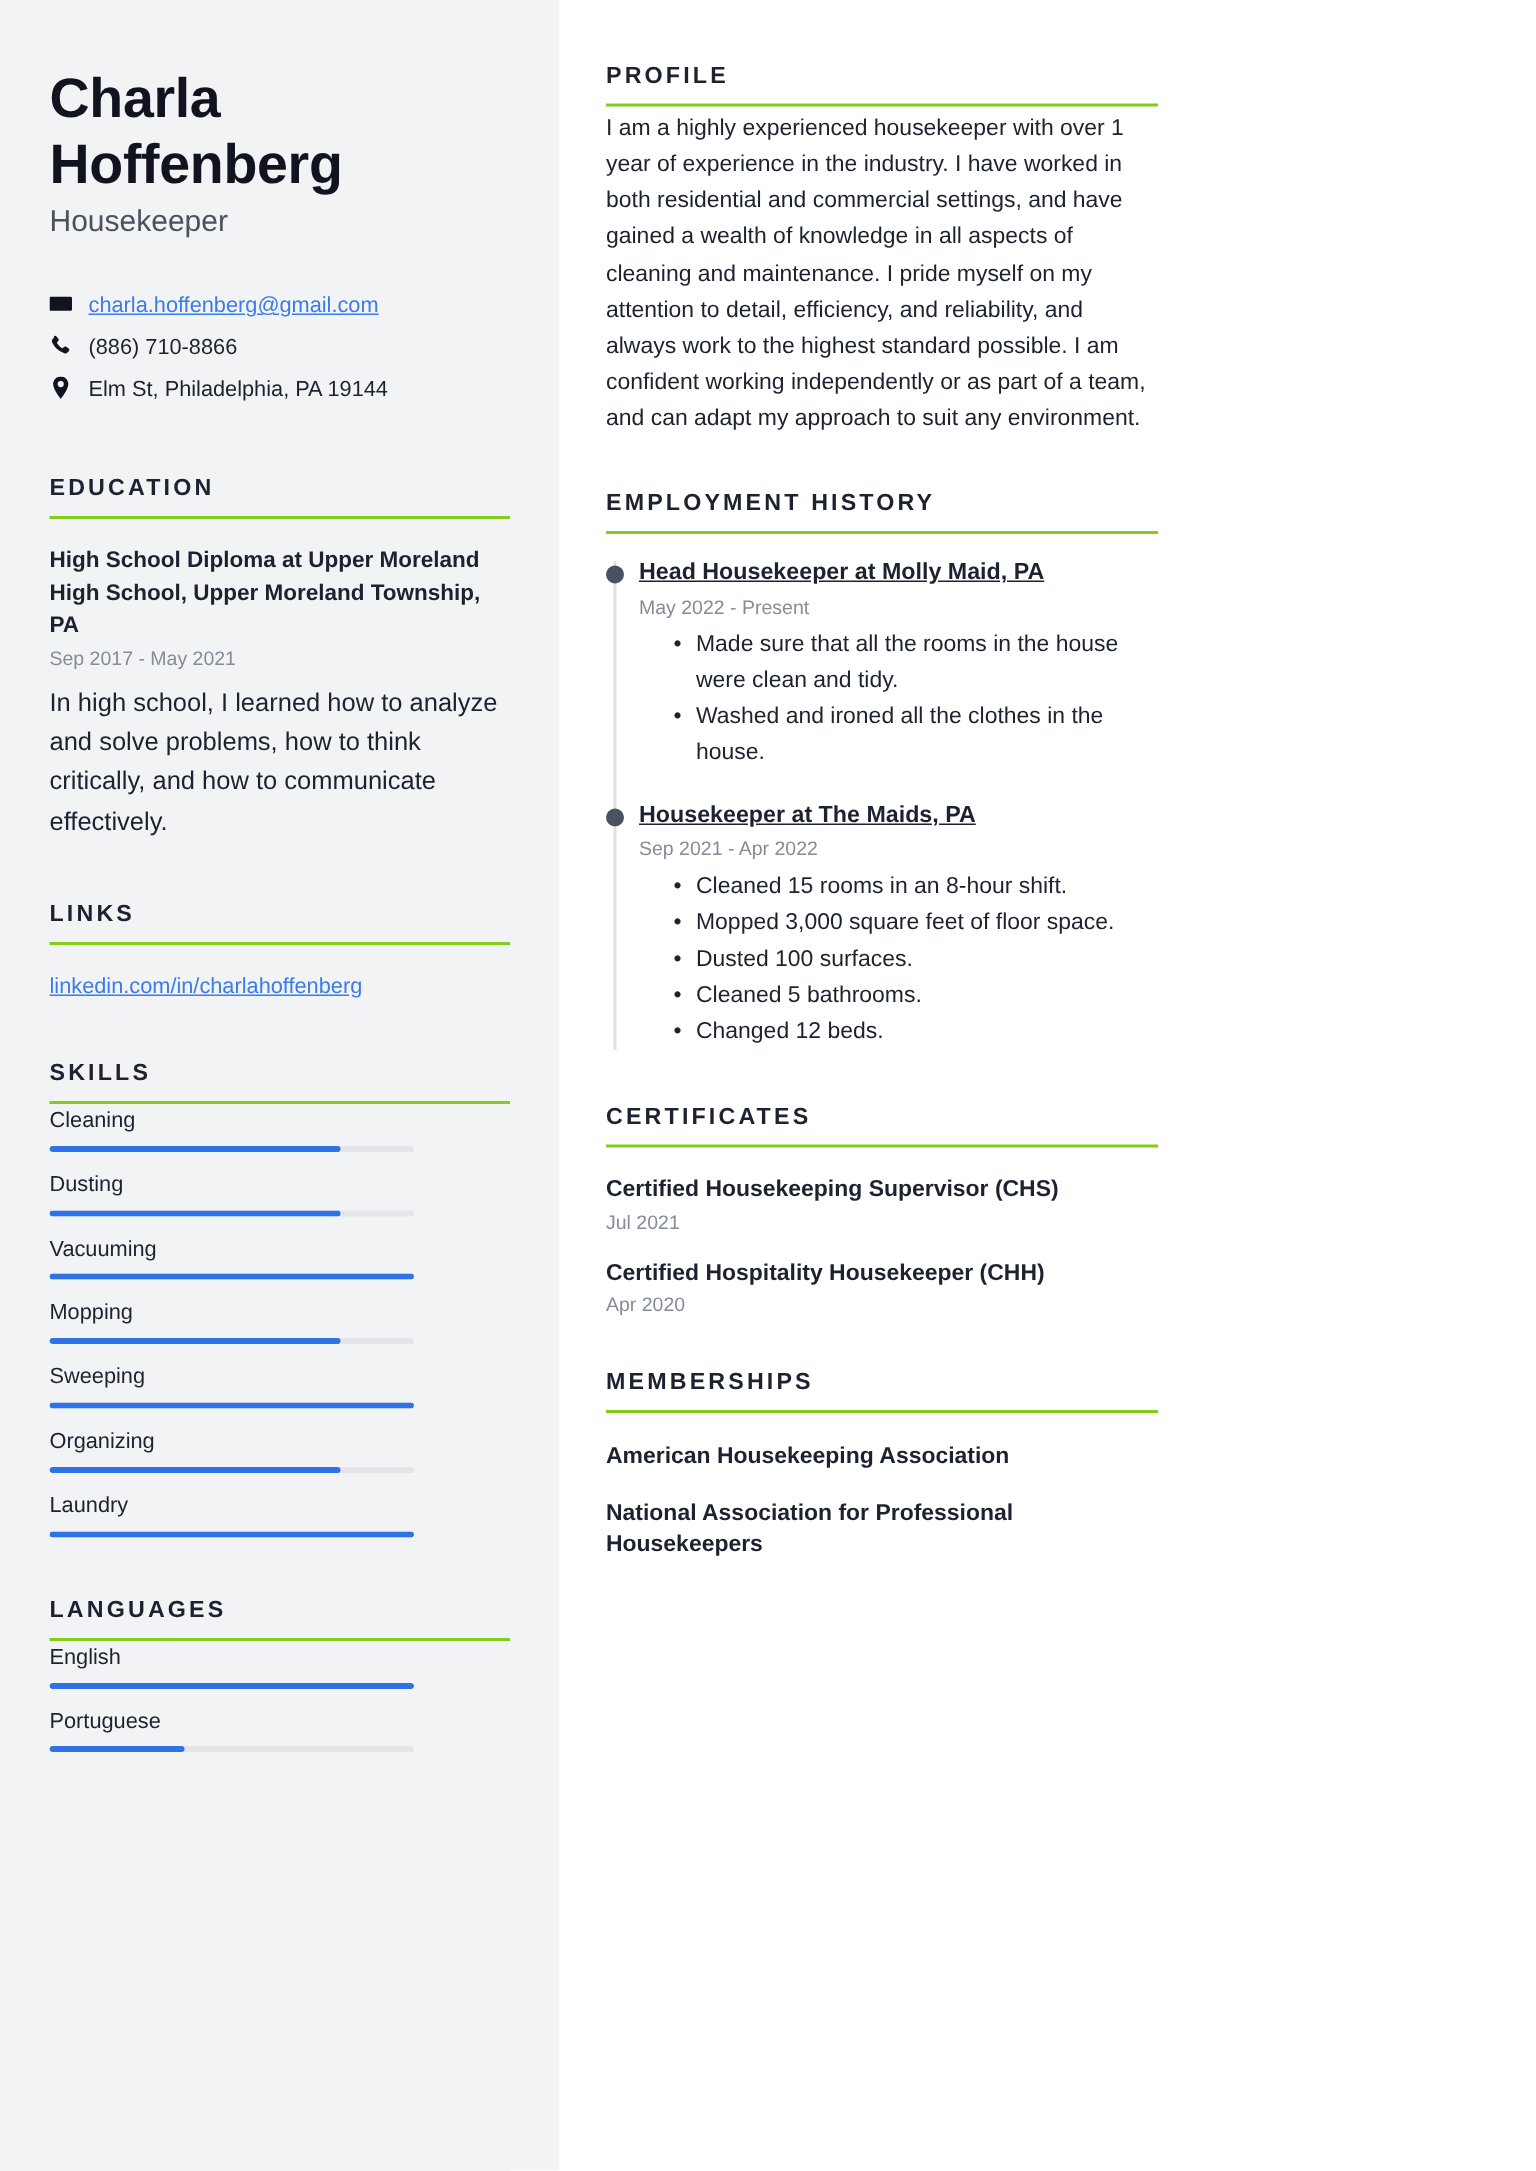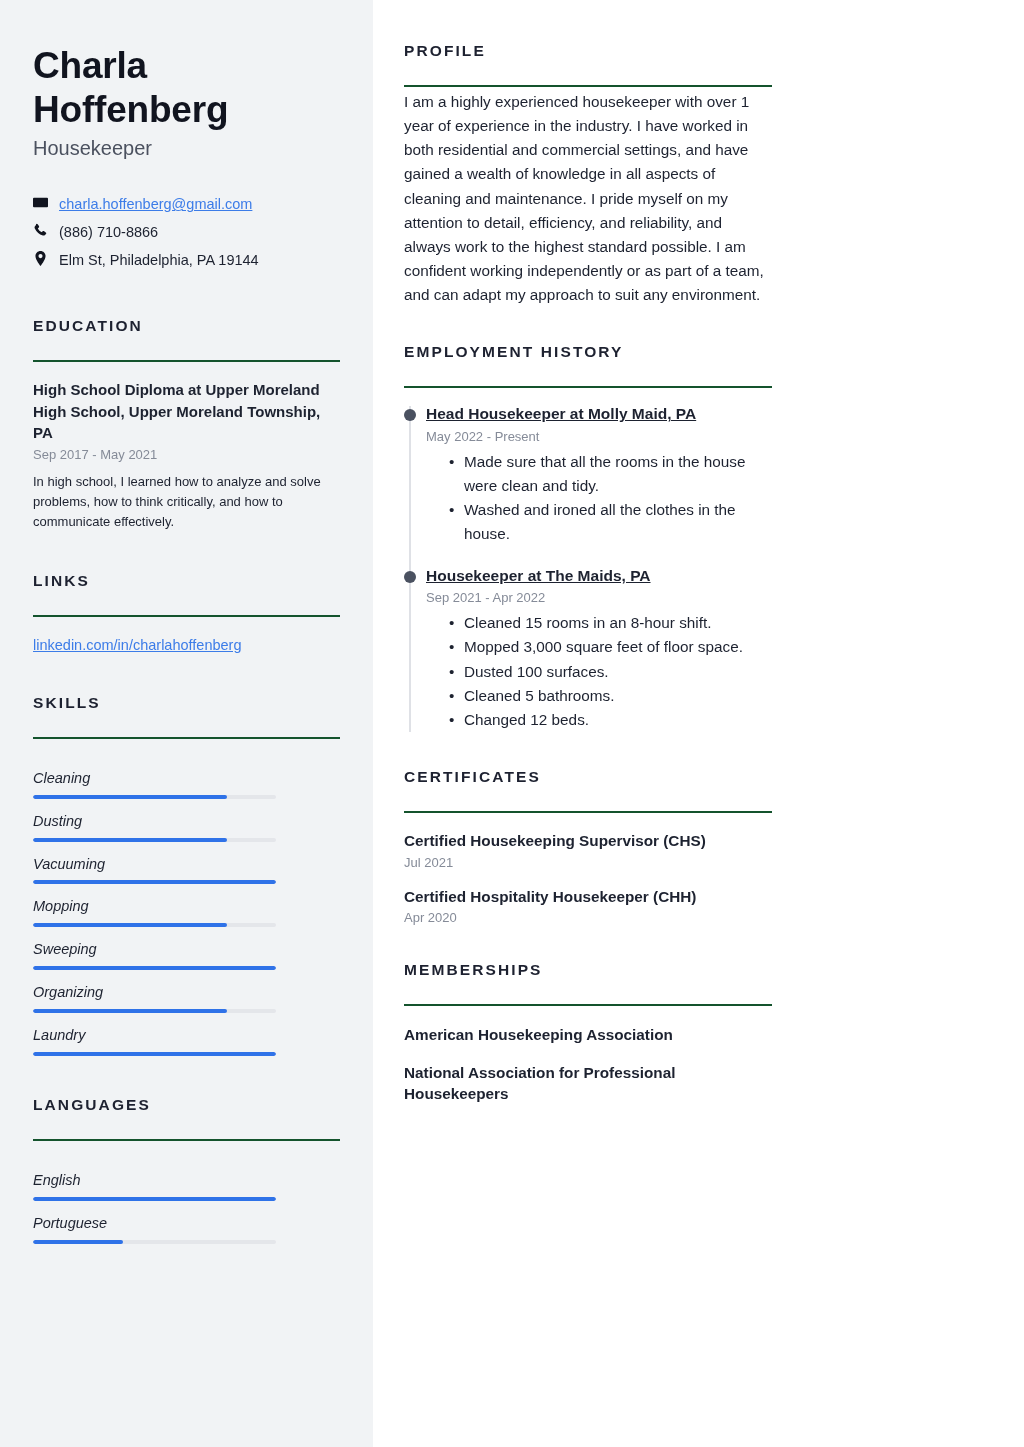--- a/index.html
+++ b/index.html
@@ -74,22 +74,22 @@
     text-decoration: underline;
   }
 
   
   .sec-head {
     font-size: 15.5px;
     font-weight: bold;
     letter-spacing: 2.1px;
     color: #1d2130;
     text-transform: uppercase;
-    padding-bottom: 25px;
-    border-bottom: 2px solid #14532d;
+    padding-bottom: 9px;
+    border-bottom: 2px solid #84cc16;
   }
 
   .side-sec { margin-top: 40px; }
   .side-sec.first { margin-top: 44px; }
 
   .entry-title {
     font-size: 15px;
     font-weight: bold;
     color: #1d2230;
     line-height: 1.43;
@@ -97,36 +97,36 @@
   }
 
   .entry-date {
     font-size: 13px;
     color: #858b98;
     margin-top: 3px;
     line-height: 1.3;
   }
 
   .entry-desc {
-    font-size: 13px;
+    font-size: 17px;
     color: #1d2230;
     line-height: 1.55;
     margin-top: 8px;
   }
 
   .side-link {
     display: inline-block;
     margin-top: 20px;
     font-size: 14.5px;
     color: #3c7ce8;
     text-decoration: underline;
   }
 
   
-  .bar-list { margin-top: 30px; font-style: italic; }
+  .bar-list { margin-top: 2px; }
 
   .bar-item { margin-bottom: 13px; }
 
   .bar-label {
     font-size: 14.5px;
     color: #1d2230;
     line-height: 1.3;
     margin-bottom: 7px;
   }
 

